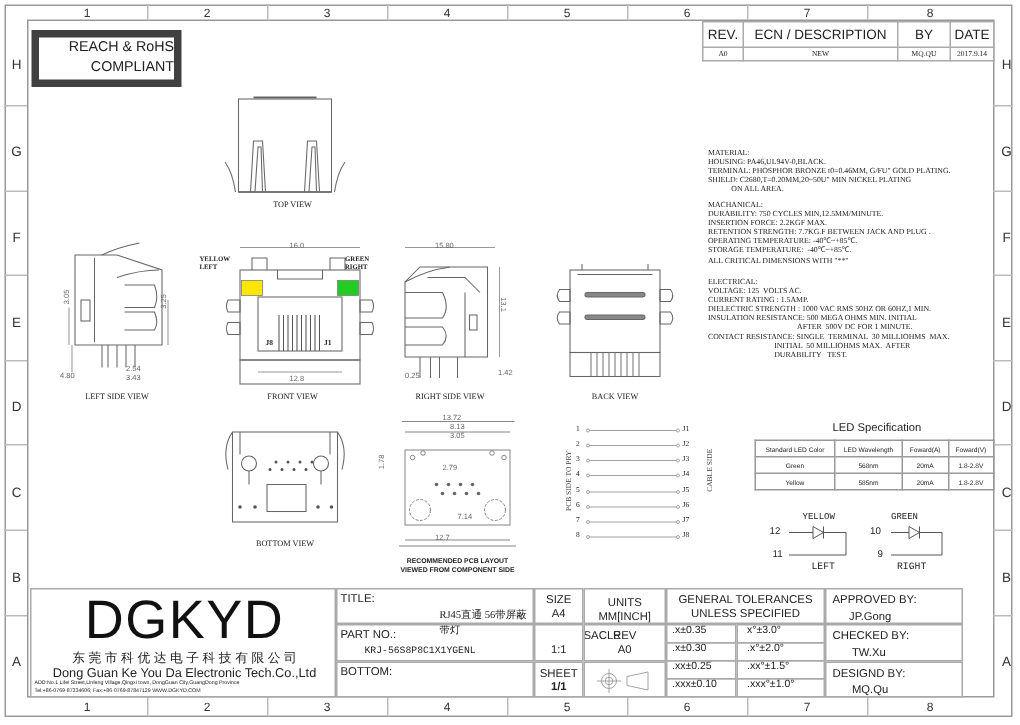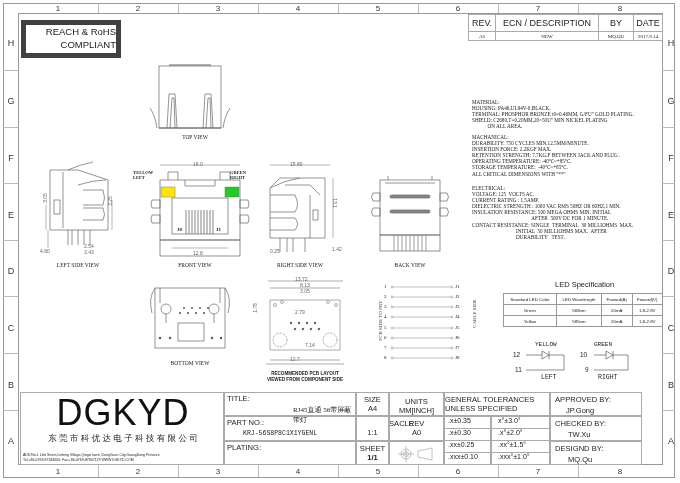--- a/index.html
+++ b/index.html
@@ -446,34 +446,35 @@
     <line x1="102" y1="5" x2="102" y2="20"></line>
     <line x1="68" y1="20" x2="102" y2="20"></line>
   </g>
 </svg>
 <div class="abs mono" style="left:541px;top:374px;font-size:6.5px;">LEFT</div>
 <div class="abs mono" style="left:598px;top:374px;font-size:6.5px;">RIGHT</div>
 
 <div class="abs tb" style="left:20px;top:392px;width:204px;height:73px;">
   <div class="abs" style="left:0;top:40px;width:204px;text-align:center;font-size:8.5px;color:#222;">东 莞 市 科 优 达 电 子 科 技 有 限 公 司</div>
   <div class="abs" style="left:0;top:0;width:204px;text-align:center;font-size:36px;line-height:40px;color:#111;letter-spacing:1px;">DGKYD</div>
+  <div class="abs" style="left:0;top:50px;width:204px;text-align:center;font-size:8.5px;color:#222;">Dong Guan Ke You Da Electronic Tech.Co.,Ltd</div>
   <div class="abs" style="left:2px;top:60px;width:204px;font-size:3.5px;color:#222;white-space:nowrap;">ADD:No.1 Lifei Street,Linfeng Village,Qingxi town, DongGuan City,GuangDong Province</div>
   <div class="abs" style="left:2px;top:65px;width:204px;font-size:3.5px;color:#222;white-space:nowrap;">Tel:+86-0769-87334606; Fax:+86-0769-87847129  WWW.DGKYD.COM</div>
 </div>
 
 <div class="abs tb" style="left:224px;top:392px;width:132px;height:24px;">
   <div class="abs tb-lbl" style="left:2px;top:1px;">TITLE:</div>
   <div class="abs tb-val serif" style="left:20px;top:12px;font-size:7px;margin-left:48px;">RJ45直通 56带屏蔽带灯</div>
 </div>
 <div class="abs tb" style="left:224px;top:416px;width:132px;height:25px;">
   <div class="abs tb-lbl" style="left:2px;top:1px;">PART NO.:</div>
   <div class="abs tb-val mono" style="left:18px;top:13px;font-size:6.5px;">KRJ-56S8P8C1X1YGENL</div>
 </div>
 <div class="abs tb" style="left:224px;top:441px;width:132px;height:24px;">
-  <div class="abs tb-lbl" style="left:2px;top:1px;">PLATING:</div>
+  <div class="abs tb-lbl" style="left:2px;top:1px;">BOTTOM:</div>
   <div class="abs tb-val" style="left:20px;top:12px;"></div>
 </div>
 
 <div class="abs tb" style="left:356px;top:392px;width:33px;height:24px;text-align:center;">
   <div class="tb-lbl" style="margin-top:2px;">SIZE</div>
   <div class="tb-val" style="font-size:7.5px;">A4</div>
 </div>
 <div class="abs tb" style="left:356px;top:416px;width:33px;height:25px;text-align:center;">
   <div class="tb-lbl" style="margin-top:2px;padding-left:32px;">SACLE</div>
   <div class="tb-val" style="font-size:7.5px;">1:1</div>
@@ -496,21 +497,21 @@
     <g stroke="#999" stroke-width="0.6" fill="none">
       <circle cx="8" cy="8" r="5"></circle>
         <circle cx="8" cy="8" r="2.5"></circle>
       <line x1="0" y1="8" x2="16" y2="8"></line>
         <line x1="8" y1="0" x2="8" y2="16"></line>
       <path d="M20 5 L34 2 L34 14 L20 11 Z"></path>
     </g>
   </svg>
 </div>
 
-<div class="abs tb" style="left:444px;top:392px;width:106px;height:24px;">
+<div class="abs tb" style="left:444px;top:392px;width:106px;height:24px;text-align:center;">
   <div class="tb-lbl" style="margin-top:2px;">GENERAL TOLERANCES</div>
   <div class="tb-lbl">UNLESS SPECIFIED</div>
 </div>
 <div class="abs" style="left:444px;top:416px;width:106px;height:49px;">
   <div class="abs tb tb-val" style="left:0;top:0;width:47px;height:13px;padding-left:3px;font-size:7px;">.x±0.35</div>
   <div class="abs tb tb-val" style="left:47px;top:0;width:59px;height:13px;padding-left:6px;font-size:7px;">x°±3.0°</div>
   <div class="abs tb tb-val" style="left:0;top:12px;width:47px;height:13px;padding-left:3px;font-size:7px;">.x±0.30</div>
   <div class="abs tb tb-val" style="left:47px;top:12px;width:59px;height:13px;padding-left:6px;font-size:7px;">.x°±2.0°</div>
   <div class="abs tb tb-val" style="left:0;top:24px;width:47px;height:13px;padding-left:3px;font-size:7px;">.xx±0.25</div>
   <div class="abs tb tb-val" style="left:47px;top:24px;width:59px;height:13px;padding-left:6px;font-size:7px;">.xx°±1.5°</div>

